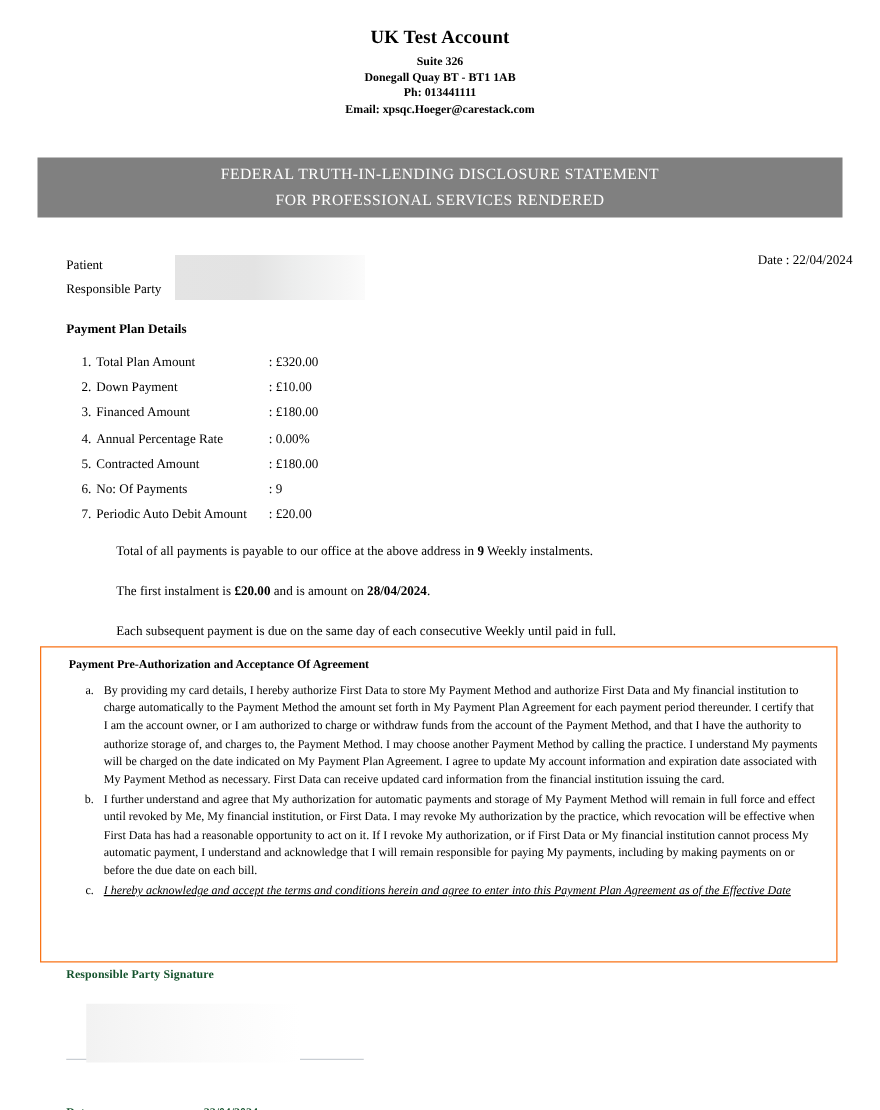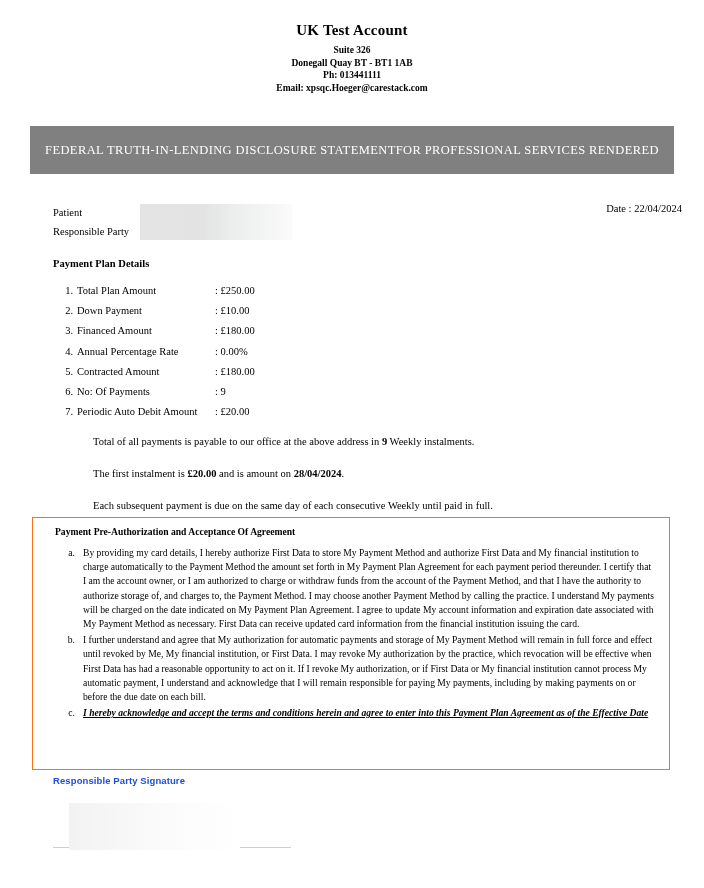--- a/index.html
+++ b/index.html
@@ -36,20 +36,21 @@
   
   .title-banner {
     position: absolute;
     left: 30px;
     top: 126px;
     width: 644px;
     height: 48px;
     background: #808080;
     color: #ffffff;
     display: flex;
+    flex-direction: column;
     align-items: center;
     justify-content: center;
     letter-spacing: .4px;
   }
   .title-banner div {
     font-size: 12.5px;
     line-height: 21px;
   }
 
   
@@ -158,33 +159,33 @@
     line-height: 14.2px;
     box-sizing: border-box;
   }
   .auth-text {
     font-size: 9.6px;
     line-height: 14.2px;
     text-align: left;
     flex: 1;
   }
   .auth-text.accept {
-    font-weight: bold;
+    font-weight: normal;
     font-style: italic;
     text-decoration: underline;
   }
 
   
   .sig-wrap {
     position: absolute;
     left: 53px;
     top: 775px;
     width: 450px;
-    font-family: Liberation Sans, sans-serif;
-    color: #1d4ed8;
+    font-family: Liberation Serif, serif;
+    color: #14532d;
   }
   .sig-label {
     font-size: 9.5px;
     font-weight: bold;
     letter-spacing: .1px;
   }
   .sig-line {
     position: absolute;
     left: 0px;
     top: 72px;
@@ -236,21 +237,21 @@
   </div>
 </div>
 <div class="redaction-patient"></div>
 <div class="date-top">Date : 22/04/2024</div>
 
 <div class="section-title">Payment Plan Details</div>
 <div class="plan-list">
   <div class="plan-row">
     <span class="plan-num">1.</span>
     <span class="plan-label">Total Plan Amount</span>
-    <span class="plan-value">: £250.00</span>
+    <span class="plan-value">: £320.00</span>
   </div>
   <div class="plan-row">
     <span class="plan-num">2.</span>
     <span class="plan-label">Down Payment</span>
     <span class="plan-value">: £10.00</span>
   </div>
   <div class="plan-row">
     <span class="plan-num">3.</span>
     <span class="plan-label">Financed Amount</span>
     <span class="plan-value">: £180.00</span>

